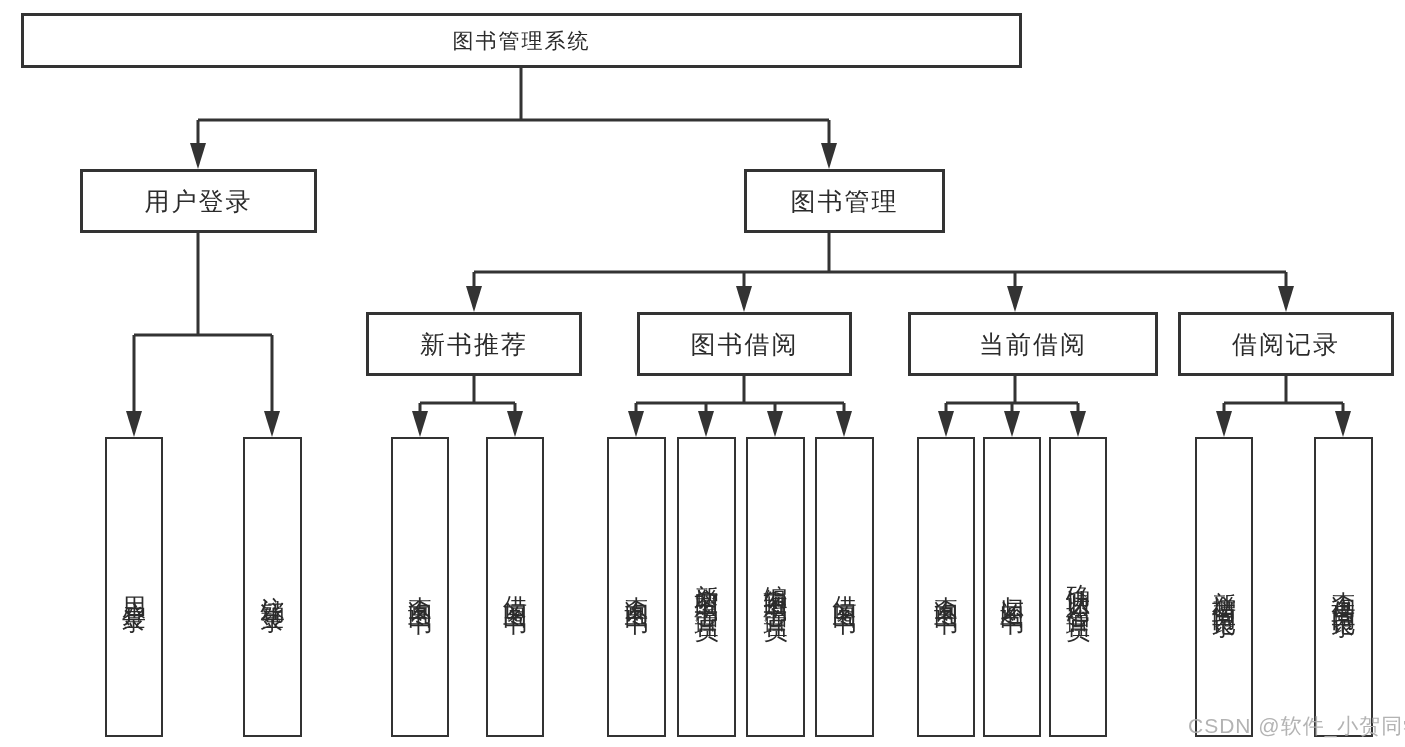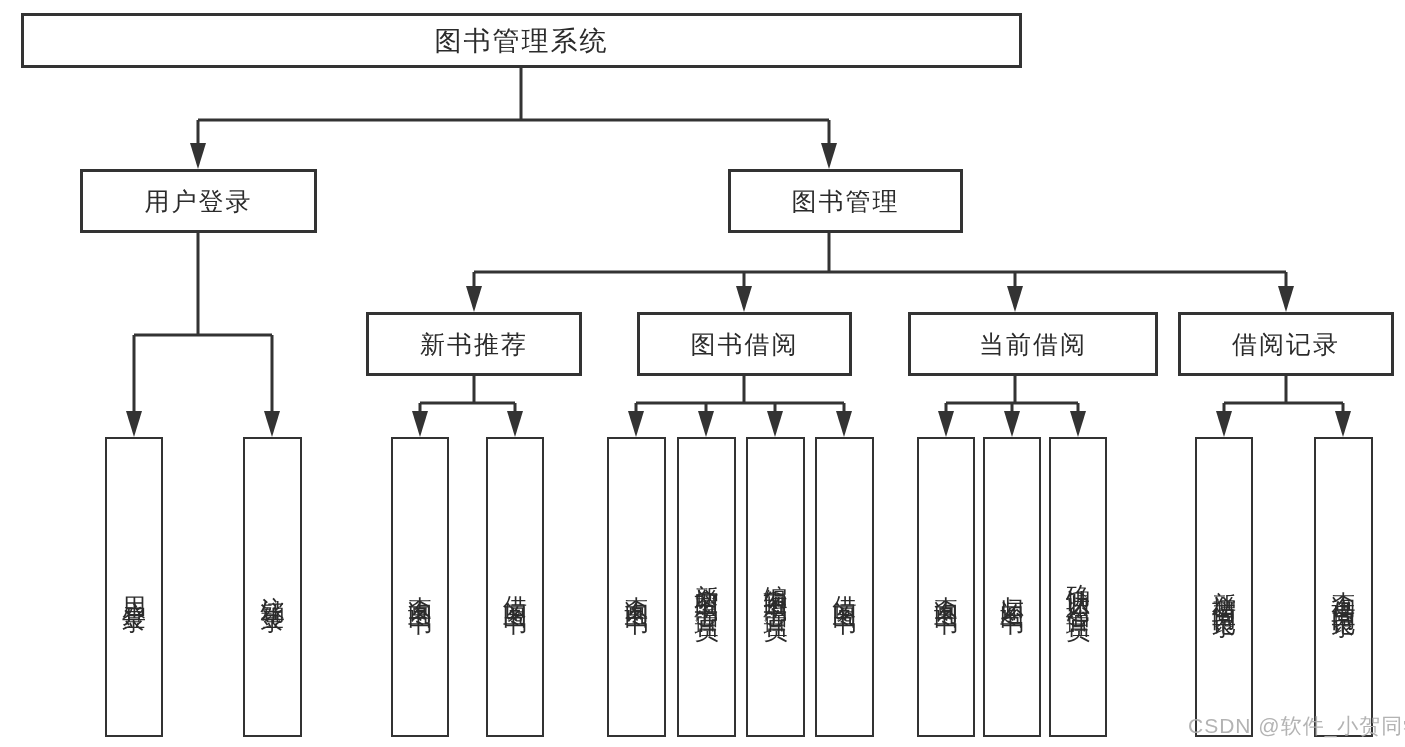--- a/index.html
+++ b/index.html
@@ -33,21 +33,21 @@
     color: #2b2b2b;
   }
 
   .node.h span {
     font-size: 25px;
     letter-spacing: 2px;
     white-space: nowrap;
   }
 
   .node.root span {
-    font-size: 27px;
+    font-size: 21px;
     letter-spacing: 2px;
   }
 
   .node.v {
     border-width: 2.5px;
   }
 
   .node.v span {
     writing-mode: vertical-rl;
     text-orientation: mixed;
@@ -106,21 +106,21 @@
     <use href="#ah" x="1343" y="437"></use>
   </svg>
 
   <div class="node h root" style="left:21px; top:13px; width:1001px; height:55px;">
     <span>图书管理系统</span>
   </div>
 
   <div class="node h" style="left:80px; top:169px; width:237px; height:64px;">
     <span>用户登录</span>
   </div>
-  <div class="node h" style="left:728px; top:169px; width:235px; height:64px;">
+  <div class="node h" style="left:744px; top:169px; width:201px; height:64px;">
     <span>图书管理</span>
   </div>
 
   <div class="node h" style="left:637px; top:312px; width:215px; height:64px;">
     <span>图书借阅</span>
   </div>
   <div class="node h" style="left:366px; top:312px; width:216px; height:64px;">
     <span>新书推荐</span>
   </div>
   <div class="node h" style="left:908px; top:312px; width:250px; height:64px;">

